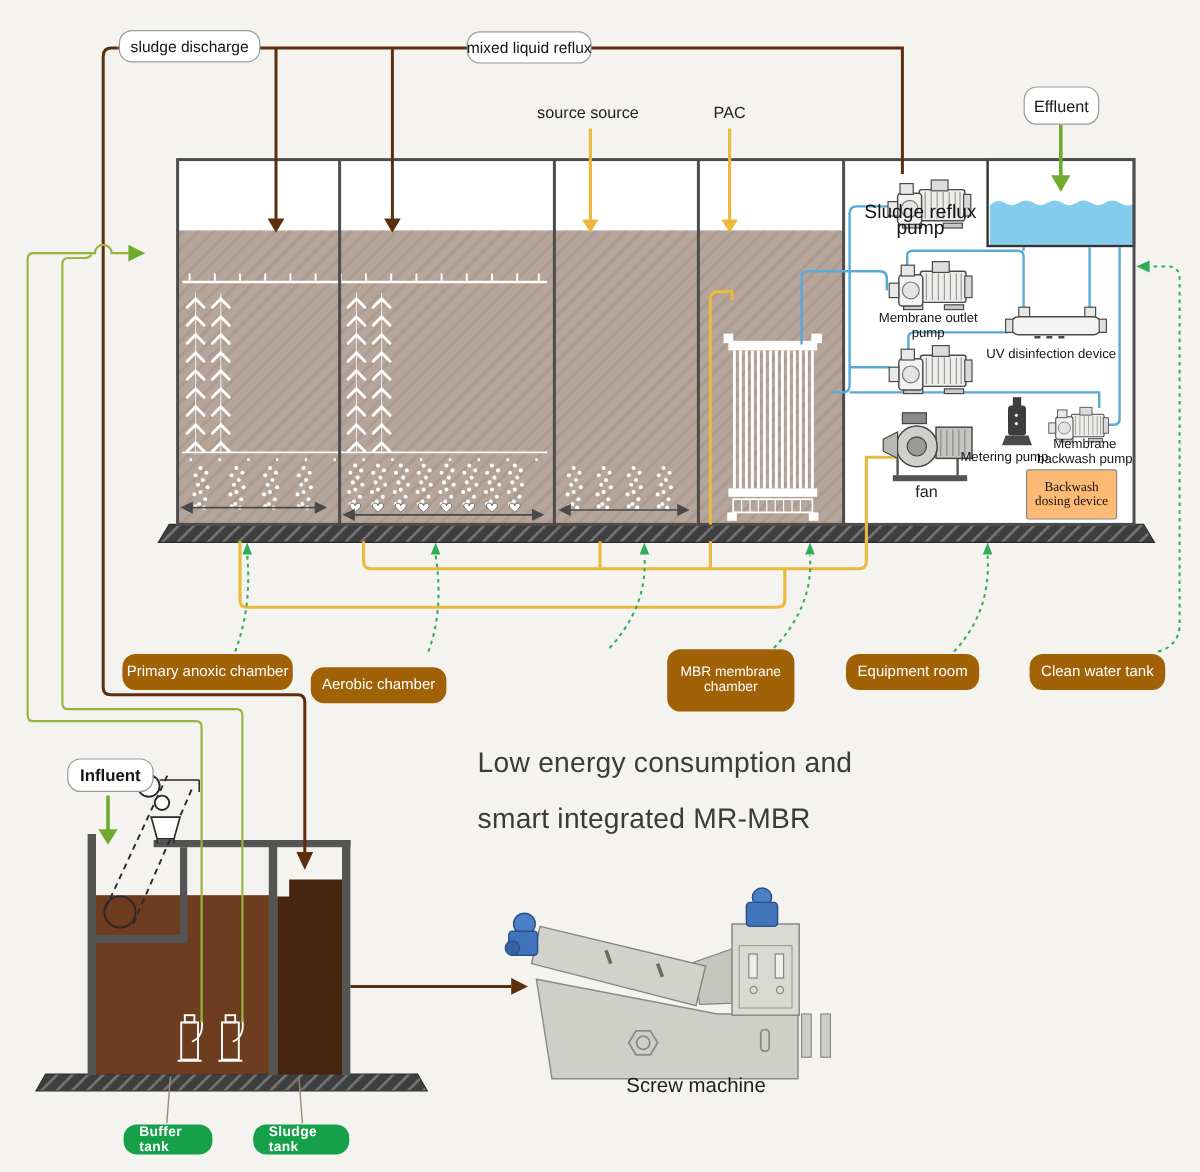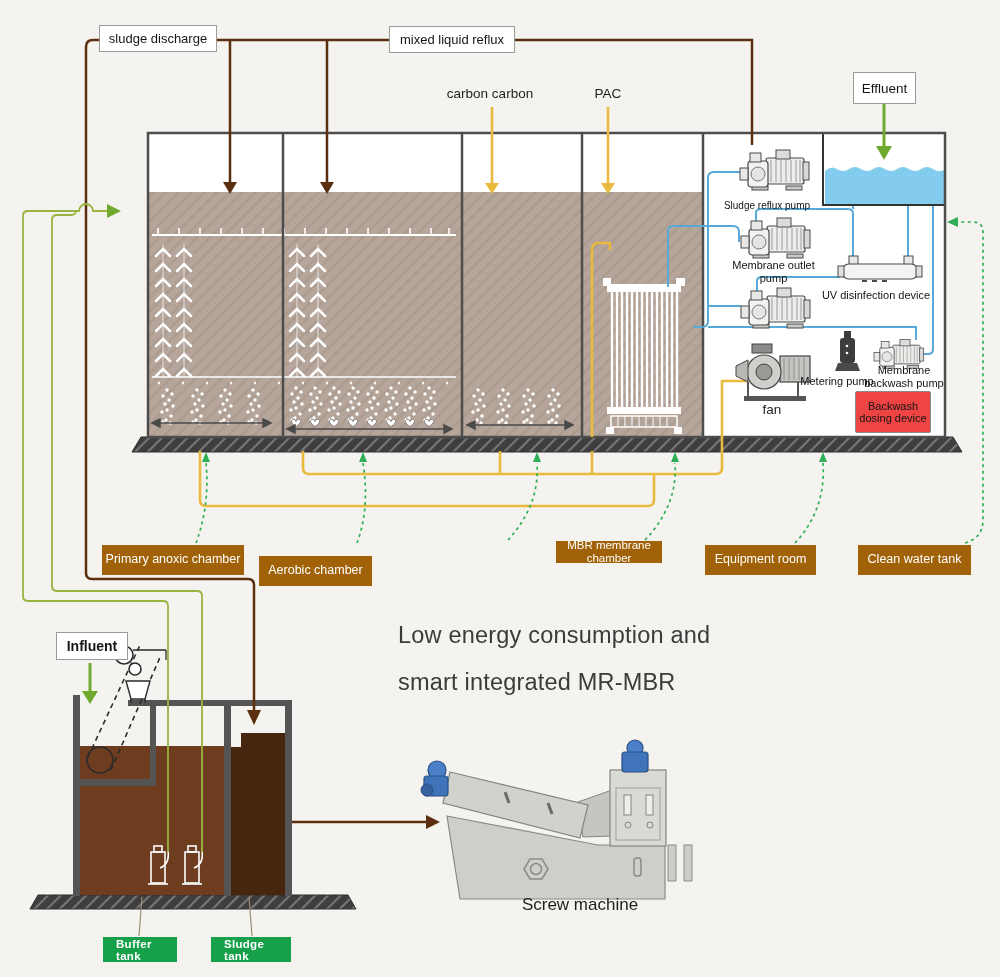--- a/index.html
+++ b/index.html
@@ -1,31 +1,31 @@
 <!DOCTYPE html>
 <html><head>
 <meta charset="utf-8">
 <style>
   html,body{margin:0;padding:0;}
   body{font-family:"Liberation Sans", sans-serif;}
   #stage{position:relative;width:1000px;height:977px;background:#f4f3ef;overflow:hidden;}
   #diagram-svg{position:absolute;left:0;top:0;}
-  .abs{position:absolute;box-sizing:border-box;}
+  .abs{position:absolute;box-sizing:border-box;border-radius:11px;}
   .whitebox{background:#ffffff;border:1px solid #9a9a9a;display:flex;align-items:center;justify-content:center;
             font-size:13px;color:#151515;white-space:nowrap;}
   .plain{color:#1e1e1e;text-align:center;}
   .eqlabel{font-size:11px;color:#141414;text-align:center;line-height:12.5px;}
   .greenbox{background:#a16207;color:#ffffff;display:flex;align-items:center;justify-content:center;
             text-align:center;font-size:12.5px;line-height:13.5px;}
   .greenbox.two{font-size:11.5px;}
   .tag{background:#16a04a;color:#ffffff;display:flex;align-items:center;justify-content:center;
        font-size:11.5px;font-weight:bold;letter-spacing:.3px;padding-left:13px;}
   .headline{font-size:23.5px;color:#3b3b3b;letter-spacing:.2px;white-space:nowrap;}
-  .dosingbox{background:#ef4444;border:1px solid #8a8a8a;border-radius:2px;display:flex;flex-direction:column;
-             align-items:center;justify-content:center;font-size:11px;line-height:12.5px;color:#141414;}
+  .dosingbox{background:#fdba74;border:1px solid #8a8a8a;border-radius:2px;display:flex;flex-direction:column;
+             align-items:center;justify-content:center;font-size:11px;line-height:12.5px;color:#141414;font-family:Liberation Serif, serif;}
 </style>
 </head>
 <body>
 
 <div id="stage">
 
 <svg id="diagram-svg" width="1000" height="977" viewBox="0 0 1000 977">
   <defs>
     <pattern id="hb" width="9" height="9" patternUnits="userSpaceOnUse" patternTransform="rotate(45)">
       <rect width="9" height="9" fill="#3e3e3e"></rect>
@@ -325,33 +325,33 @@
     <path d="M524,869 L530,859 L542,859 L548,869 L542,879 L530,879 Z" fill="none" stroke="#8a8a86" stroke-width="1.5"></path>
     <circle cx="536" cy="869" r="5.5" fill="none" stroke="#8a8a86" stroke-width="1.5"></circle>
     <rect x="634" y="858" width="7" height="18" rx="3" fill="none" stroke="#8a8a86" stroke-width="1.5"></rect>
   </g>
 </svg>
 
 <div class="abs whitebox" style="left:99px;top:25px;width:118px;height:27px;">
       <span>sludge discharge</span>
     </div>
 
-<div class="abs whitebox" style="left:389px;top:26px;width:126px;height:27px;">
+<div class="abs whitebox" style="left:389px;top:26px;width:104px;height:27px;">
       <span>mixed liquid reflux</span>
     </div>
 
-<div class="abs plain" style="left:430px;top:86px;width:120px;font-size:13.5px;">carbon carbon</div>
+<div class="abs plain" style="left:430px;top:86px;width:120px;font-size:13.5px;">source source</div>
 
 <div class="abs plain" style="left:578px;top:86px;width:60px;font-size:13.5px;text-align:center;">PAC</div>
 
 <div class="abs whitebox" style="left:853px;top:72px;width:63px;height:32px;font-size:13.5px;">
       <span>Effluent</span>
     </div>
 
-<div class="abs eqlabel" style="left:708px;top:200px;width:118px;font-size:10px;">Sludge reflux pump</div>
+<div class="abs eqlabel" style="left:708px;top:172px;width:118px;font-size:16px;">Sludge reflux pump</div>
 
 <div class="abs eqlabel" style="left:722px;top:259px;width:103px;">Membrane outlet pump</div>
 
 <div class="abs eqlabel" style="left:815px;top:289px;width:122px;">UV disinfection device</div>
 
 <div class="abs eqlabel" style="left:799px;top:375px;width:76px;">Metering pump</div>
 
 <div class="abs eqlabel" style="left:864px;top:364px;width:80px;">
   <span>Membrane</span><br>
   <span>backwash pump</span>
@@ -359,21 +359,21 @@
 
 <div class="abs plain" style="left:752px;top:402px;width:40px;font-size:13.5px;">fan</div>
 
 <div class="abs dosingbox" style="left:855px;top:391px;width:76px;height:42px;">
   <span>Backwash</span>
   <span>dosing device</span>
 </div>
 
 <div class="abs greenbox" style="left:102px;top:545px;width:142px;height:30px;">Primary anoxic chamber</div>
 <div class="abs greenbox" style="left:259px;top:545px;width:113px;height:30px;margin-top:11px;">Aerobic chamber</div>
-<div class="abs greenbox two" style="left:556px;top:541px;width:106px;height:22px;">MBR membrane chamber</div>
+<div class="abs greenbox two" style="left:556px;top:541px;width:106px;height:52px;">MBR membrane chamber</div>
 <div class="abs greenbox" style="left:705px;top:545px;width:111px;height:30px;">Equipment room</div>
 <div class="abs greenbox" style="left:858px;top:545px;width:113px;height:30px;">Clean water tank</div>
 
 <div class="abs headline" style="left:398px;top:622px;">Low energy consumption and</div>
 <div class="abs headline" style="left:398px;top:669px;">smart integrated MR-MBR</div>
 
 <div class="abs whitebox" style="left:56px;top:632px;width:72px;height:28px;font-size:14px;font-weight:600;">
       <span>Influent</span>
     </div>
 

